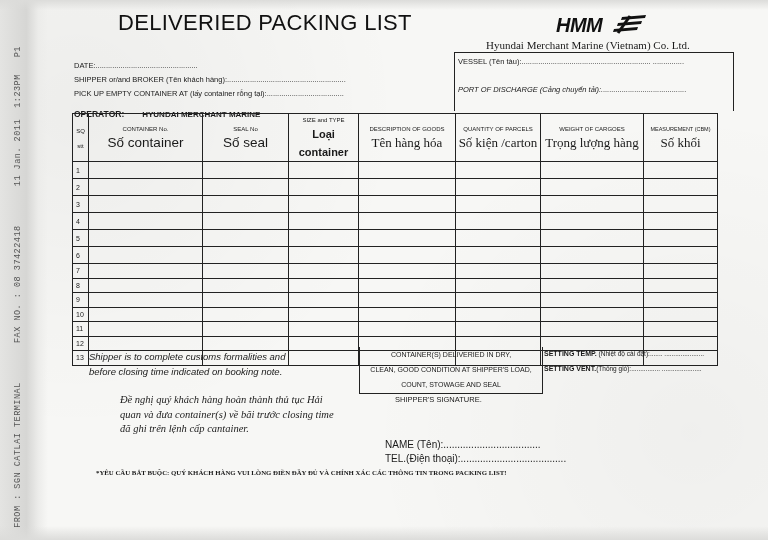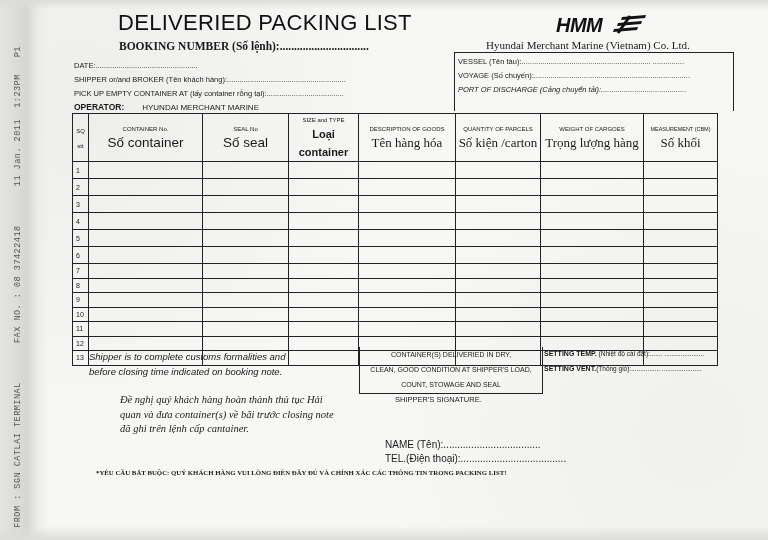--- a/index.html
+++ b/index.html
@@ -52,21 +52,21 @@
     font-size:20px; letter-spacing:-0.5px; color:#111;
   }
   .company {
     position:absolute; left:486px; top:39px;
     font-family:"Liberation Serif", serif; font-size:11px;
   }
   .info-line {
     position:absolute; left:74px; font-size:7.5px; white-space:nowrap;
   }
   .operator {
-    position:absolute; left:74px; top:102px; font-size:8px; white-space:nowrap;
+    position:absolute; left:74px; top:109px; font-size:8px; white-space:nowrap;font-weight:bold;
   }
   .operator b { font-size:8.5px; margin-right:18px; }
   .vessel-box {
     position:absolute; left:454px; top:52px; width:262px; height:58px;
     border:1.5px solid #222; border-bottom:none;padding-left:16px;
   }
   .vessel-box .vline {
     position:absolute; left:3px; font-size:7.5px; white-space:nowrap;
   }
   table.grid {
@@ -115,21 +115,20 @@
 <body>
 
 <div class="paper">
   <div class="left-edge"></div>
   <div class="top-edge"></div>
   <div class="bottom-edge"></div>
 
   <div class="fax-header">FROM : SGN CATLAI TERMINAL       FAX NO. : 08 37422418       11 Jan. 2011  1:23PM   P1</div>
 
   <div class="title">DELIVERIED PACKING LIST</div>
-  <div class="booking">BOOKING NUMBER (Số lệnh):...............................</div>
 
   <div class="logo">
     <span class="logo-text">HMM</span>
     <svg width="40" height="22" style="position:absolute;left:52px;top:0px;">
       <path d="M14 3 L38 1 L37 4 L13 6 Z" fill="#111"></path>
       <path d="M10 9 L34 7 L33 10 L9 12 Z" fill="#111"></path>
       <path d="M6 15 L30 13 L29 16 L5 18 Z" fill="#111"></path>
       <path d="M22 2 L10 19" stroke="#111" stroke-width="3"></path>
     </svg>
   </div>
@@ -137,21 +136,20 @@
 
   <div class="info-line" style="top:61px;">DATE:.................................................</div>
   <div class="info-line" style="top:75px;">SHIPPER or/and BROKER (Tên khách hàng):.........................................................</div>
   <div class="info-line" style="top:89px;">PICK UP EMPTY CONTAINER AT (lấy container rỗng tại):.....................................</div>
   <div class="operator">
     <b>OPERATOR:</b><span>HYUNDAI MERCHANT MARINE</span>
   </div>
 
   <div class="vessel-box">
     <div class="vline" style="top:4px;">VESSEL (Tên tàu):..............................................................  ...............</div>
-    <div class="vline" style="top:18px;">VOYAGE (Số chuyến):...........................................................................</div>
     <div class="vline" style="top:32px;font-style:italic;">PORT OF DISCHARGE (Cảng chuyển tải):.........................................</div>
   </div>
 
   <table class="grid">
     <colgroup>
       <col style="width:16px">
         <col style="width:114px">
         <col style="width:86px">
         <col style="width:70px">
       <col style="width:97px">
@@ -328,21 +326,21 @@
         </tr>
     </tbody>
   </table>
 
   <div class="notes-en">
     <div>Shipper is to complete customs formalities and</div>
     <div>before closing time indicated on booking note.</div>
   </div>
   <div class="notes-vi">
     <div>Đề nghị quý khách hàng hoàn thành thủ tục Hải</div>
-    <div>quan và đưa container(s) về bãi trước closing note</div>
+    <div>quan và đưa container(s) về bãi trước closing time</div>
     <div>đã ghi trên lệnh cấp cantainer.</div>
   </div>
 
   <div class="delivered-box">
     <div>CONTAINER(S) DELIVERIED IN DRY,</div>
     <div>CLEAN, GOOD CONDITION AT SHIPPER'S LOAD,</div>
     <div>COUNT, STOWAGE AND SEAL</div>
   </div>
   <div class="signature">SHIPPER'S SIGNATURE.</div>
 

